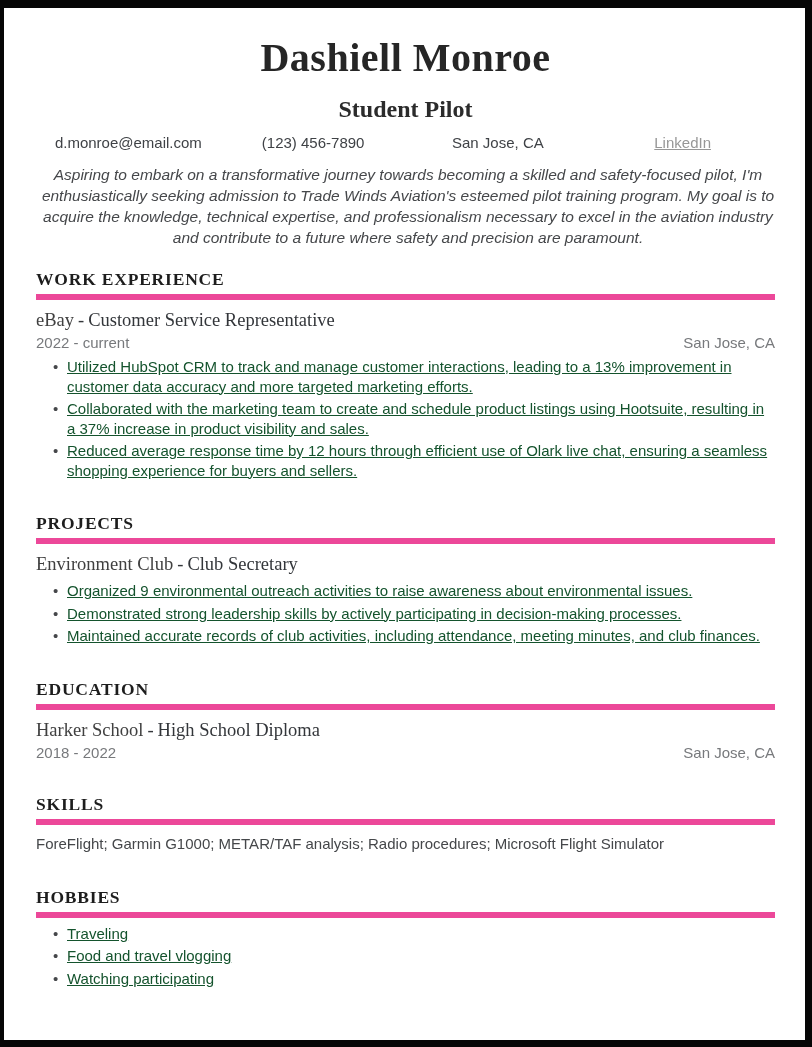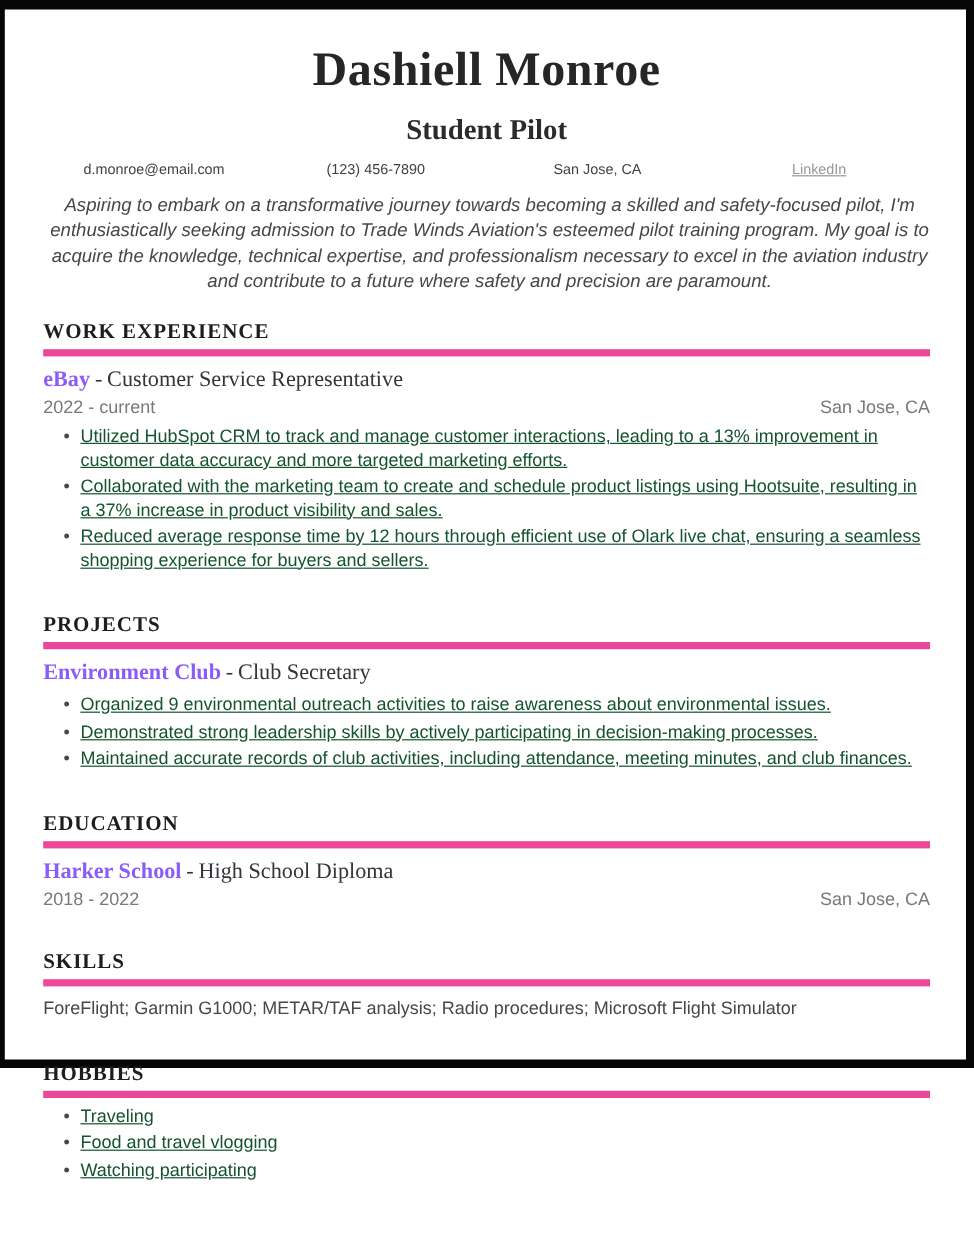--- a/index.html
+++ b/index.html
@@ -5,21 +5,21 @@
   * { margin: 0; padding: 0; box-sizing: border-box; }
   html, body { background: #ffffff; }
   body {
     font-family: "Liberation Sans", sans-serif;
     width: 812px;
     height: 1047px;
     overflow: hidden;
   }
   .page {
     width: 812px;
-    height: 890px;
+    height: 1047px;
     background: #ffffff;
     border-style: solid;
     border-color: #060606;
     border-width: 8px 7px 7px 4px;
   }
   .content {
     padding: 26px 30px 0 32px;
   }
   
   .resume-header { text-align: center; }
@@ -37,21 +37,21 @@
     font-size: 24px;
     line-height: 30px;
     color: #2b2b2b;
     margin-top: 12px;
   }
   .contact-row {
     margin-top: 10px;
     display: grid;
     grid-template-columns: 1fr 1fr 1fr 1fr;
     align-items: center;
-    font-size: 12px;
+    font-size: 15px;
     color: #3f4246;
   }
   .contact-row > div { text-align: center; }
   .linkedin {
     color: #979797;
     text-decoration: underline;
     cursor: pointer;
   }
   
   .summary {
@@ -74,21 +74,21 @@
     color: #1d1d1d;
     padding-bottom: 4px;
     border-bottom: 6px solid #ec4899;
   }
   .entry-title {
     margin-top: 10px;
     font-family: "Liberation Serif", "DejaVu Serif", serif;
     font-size: 18.5px;
     color: #33363a;
   }
-  .entry-title .org { font-weight: 700; color: #8b5cf6; }
+  .entry-title .org { font-weight: 400; color: #404040; }
   .entry-title .sep { color: #33363a; padding: 0 4px; }
   .meta-row {
     display: flex;
     justify-content: space-between;
     font-size: 15px;
     color: #77797c;
     margin-top: 3px;
     gap: 20px;
   }
   ul.bullets {

